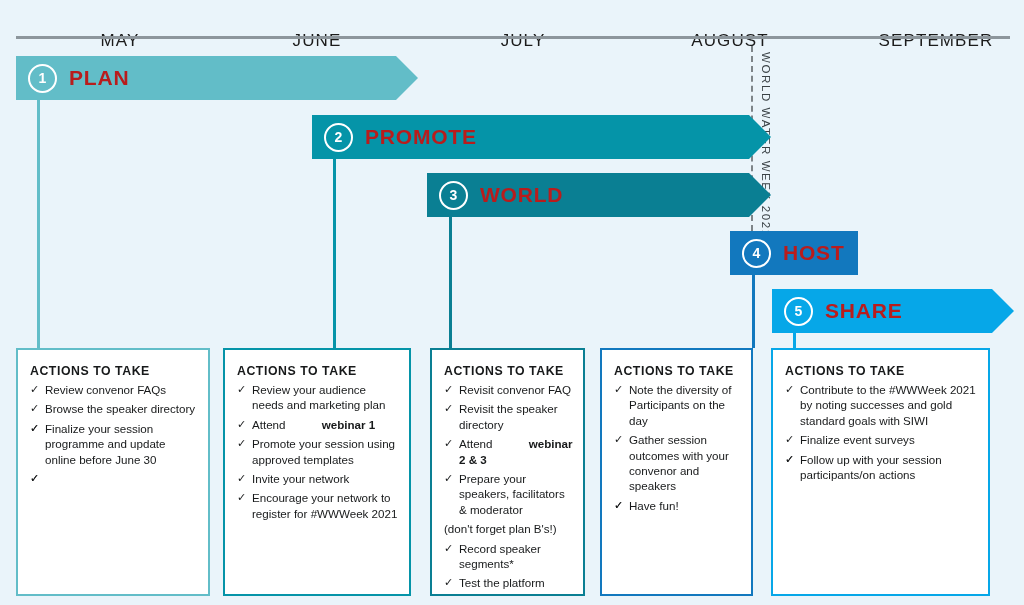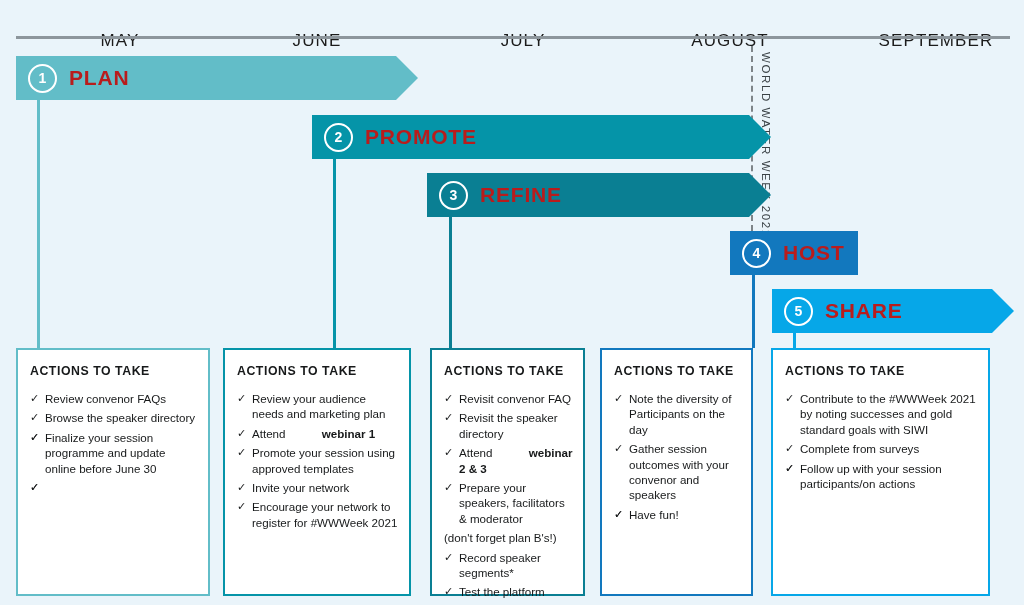--- a/index.html
+++ b/index.html
@@ -78,21 +78,21 @@
   .abox{
     position:absolute;
     background:#ffffff;
     box-sizing:border-box;
     border-style:solid;border-width:2px;
     padding:14px 10px 8px 12px;
   }
   .abox-title{
     font-size:12.3px;font-weight:700;
     letter-spacing:0.55px;color:#17191a;
-    margin-bottom:13px;
+    margin-bottom:4px;
   }
   .abox ul{list-style:none;margin:0;padding:0;}
   .abox li{
     position:relative;
     padding-left:15px;
     font-size:11.6px;
     line-height:15.4px;
     color:#17191a;
     margin-bottom:4px;
   }
@@ -143,21 +143,21 @@
         <div class="bar-inner">
           <div class="num-circle">2</div>
           <div class="bar-label">PROMOTE</div>
         </div>
       </div>
       <div class="bar" style="left: 427px; top: 173px; width: 344px;">
         <div class="bar-body" style="width: 322px; background: rgb(10, 127, 147);"></div>
         <div class="bar-tip" style="left: 322px; background: rgb(10, 127, 147); clip-path: polygon(0px 0px, 100% 50%, 0px 100%);"></div>
         <div class="bar-inner">
           <div class="num-circle">3</div>
-          <div class="bar-label">REFINE</div>
+          <div class="bar-label">WORLD</div>
         </div>
       </div>
       <div class="bar" style="left: 730px; top: 231px; width: 128px;">
         <div class="bar-body" style="width: 128px; background: rgb(18, 120, 190);"></div>
         <div class="bar-inner">
           <div class="num-circle">4</div>
           <div class="bar-label">HOST</div>
         </div>
       </div>
       <div class="bar" style="left: 772px; top: 289px; width: 242px;">
@@ -209,20 +209,20 @@
           <li><span class="tick">✓</span><span>Note the diversity of Participants on the day</span></li>
           <li><span class="tick">✓</span><span>Gather session outcomes with your convenor and speakers</span></li>
           <li><span class="tick">✓</span></li>
           <li><span class="tick">✓</span><span>Have fun!</span></li>
         </ul>
       </div>
       <div class="abox" style="left: 771px; top: 348px; width: 219px; height: 248px; border-color: rgb(6, 167, 232);">
         <div class="abox-title">ACTIONS TO TAKE</div>
         <ul>
           <li><span class="tick">✓</span><span>Contribute to the #WWWeek 2021 by noting successes and gold standard goals with SIWI</span></li>
-          <li><span class="tick">✓</span><span>Complete from surveys</span></li>
+          <li><span class="tick">✓</span><span>Finalize event surveys</span></li>
           <li><span class="tick">✓</span></li>
           <li><span class="tick">✓</span><span>Follow up with your session participants/on actions</span></li>
         </ul>
       </div>
     </div>
 
 </div>
 
 </body></html>

